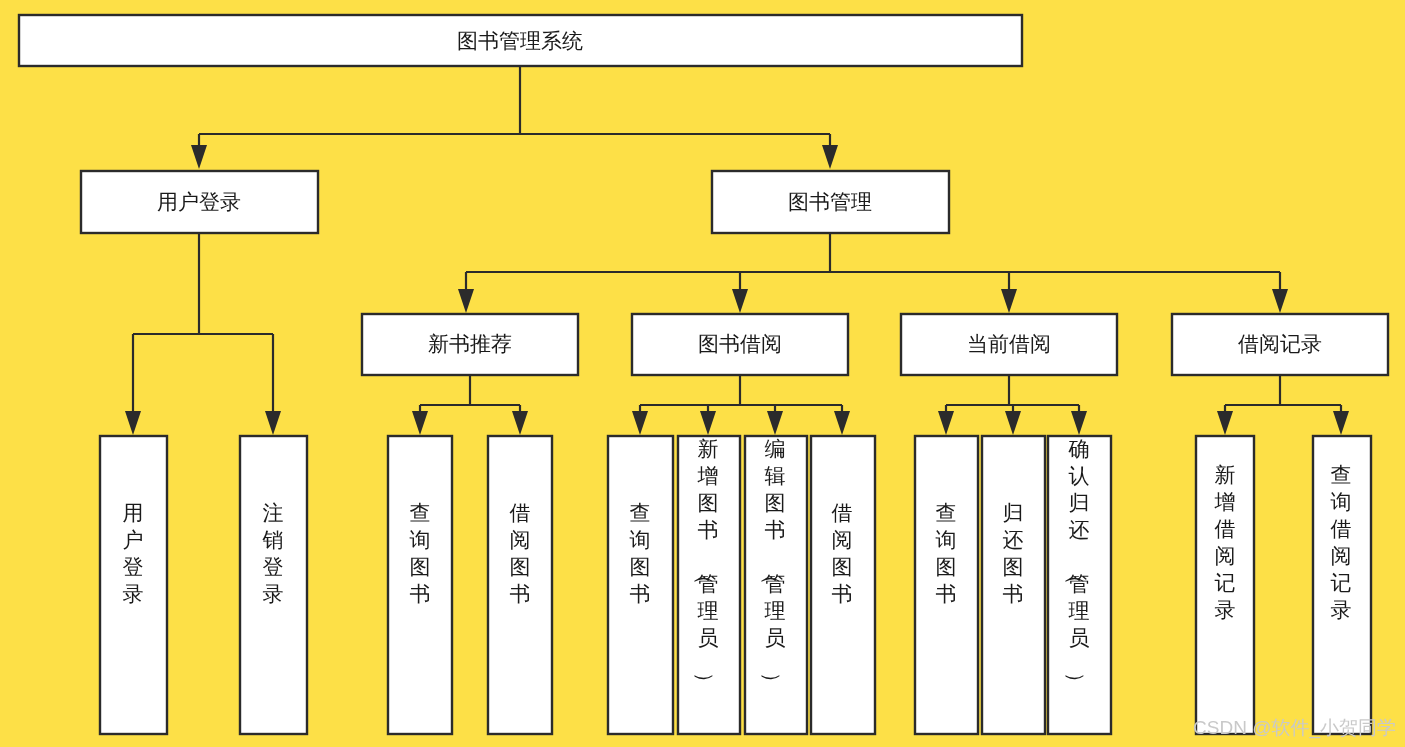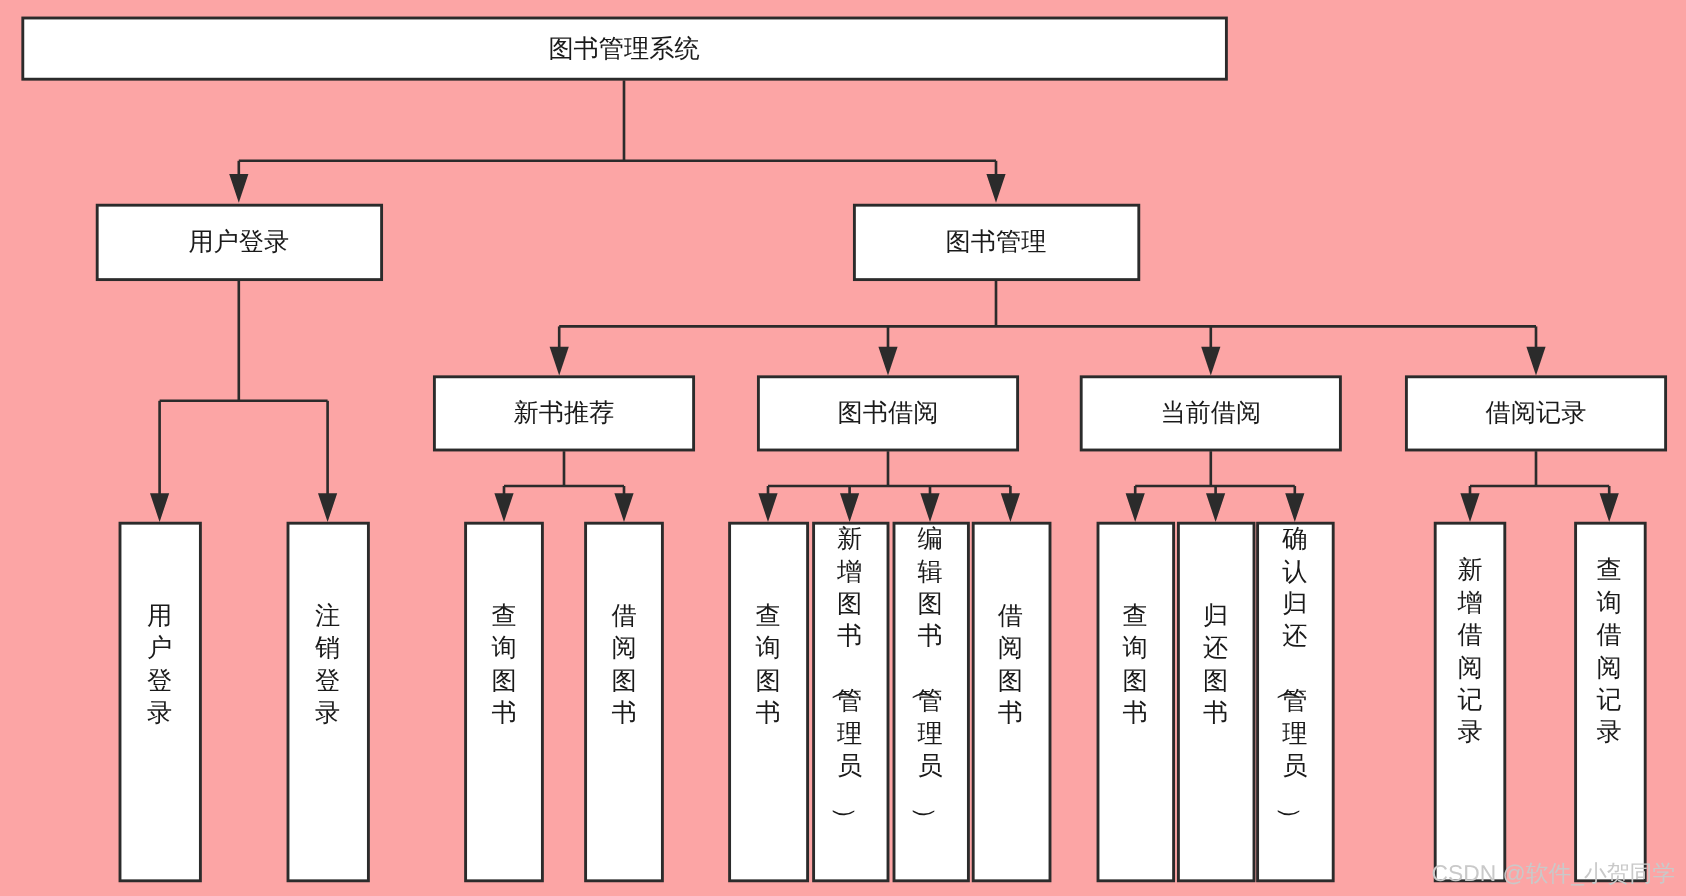--- a/index.html
+++ b/index.html
@@ -10,21 +10,21 @@
   body {
     width: 1405px;
     height: 747px;
     font-family: "Liberation Sans", sans-serif;
     overflow: hidden;
   }
   #diagram-root {
     position: relative;
     width: 1405px;
     height: 747px;
-    background: #fca5a5;
+    background: #fde047;
   }
   svg#tree-svg {
     position: absolute;
     top: 0;
     left: 0;
     width: 1405px;
     height: 747px;
     display: block;
   }
   .node-box {

